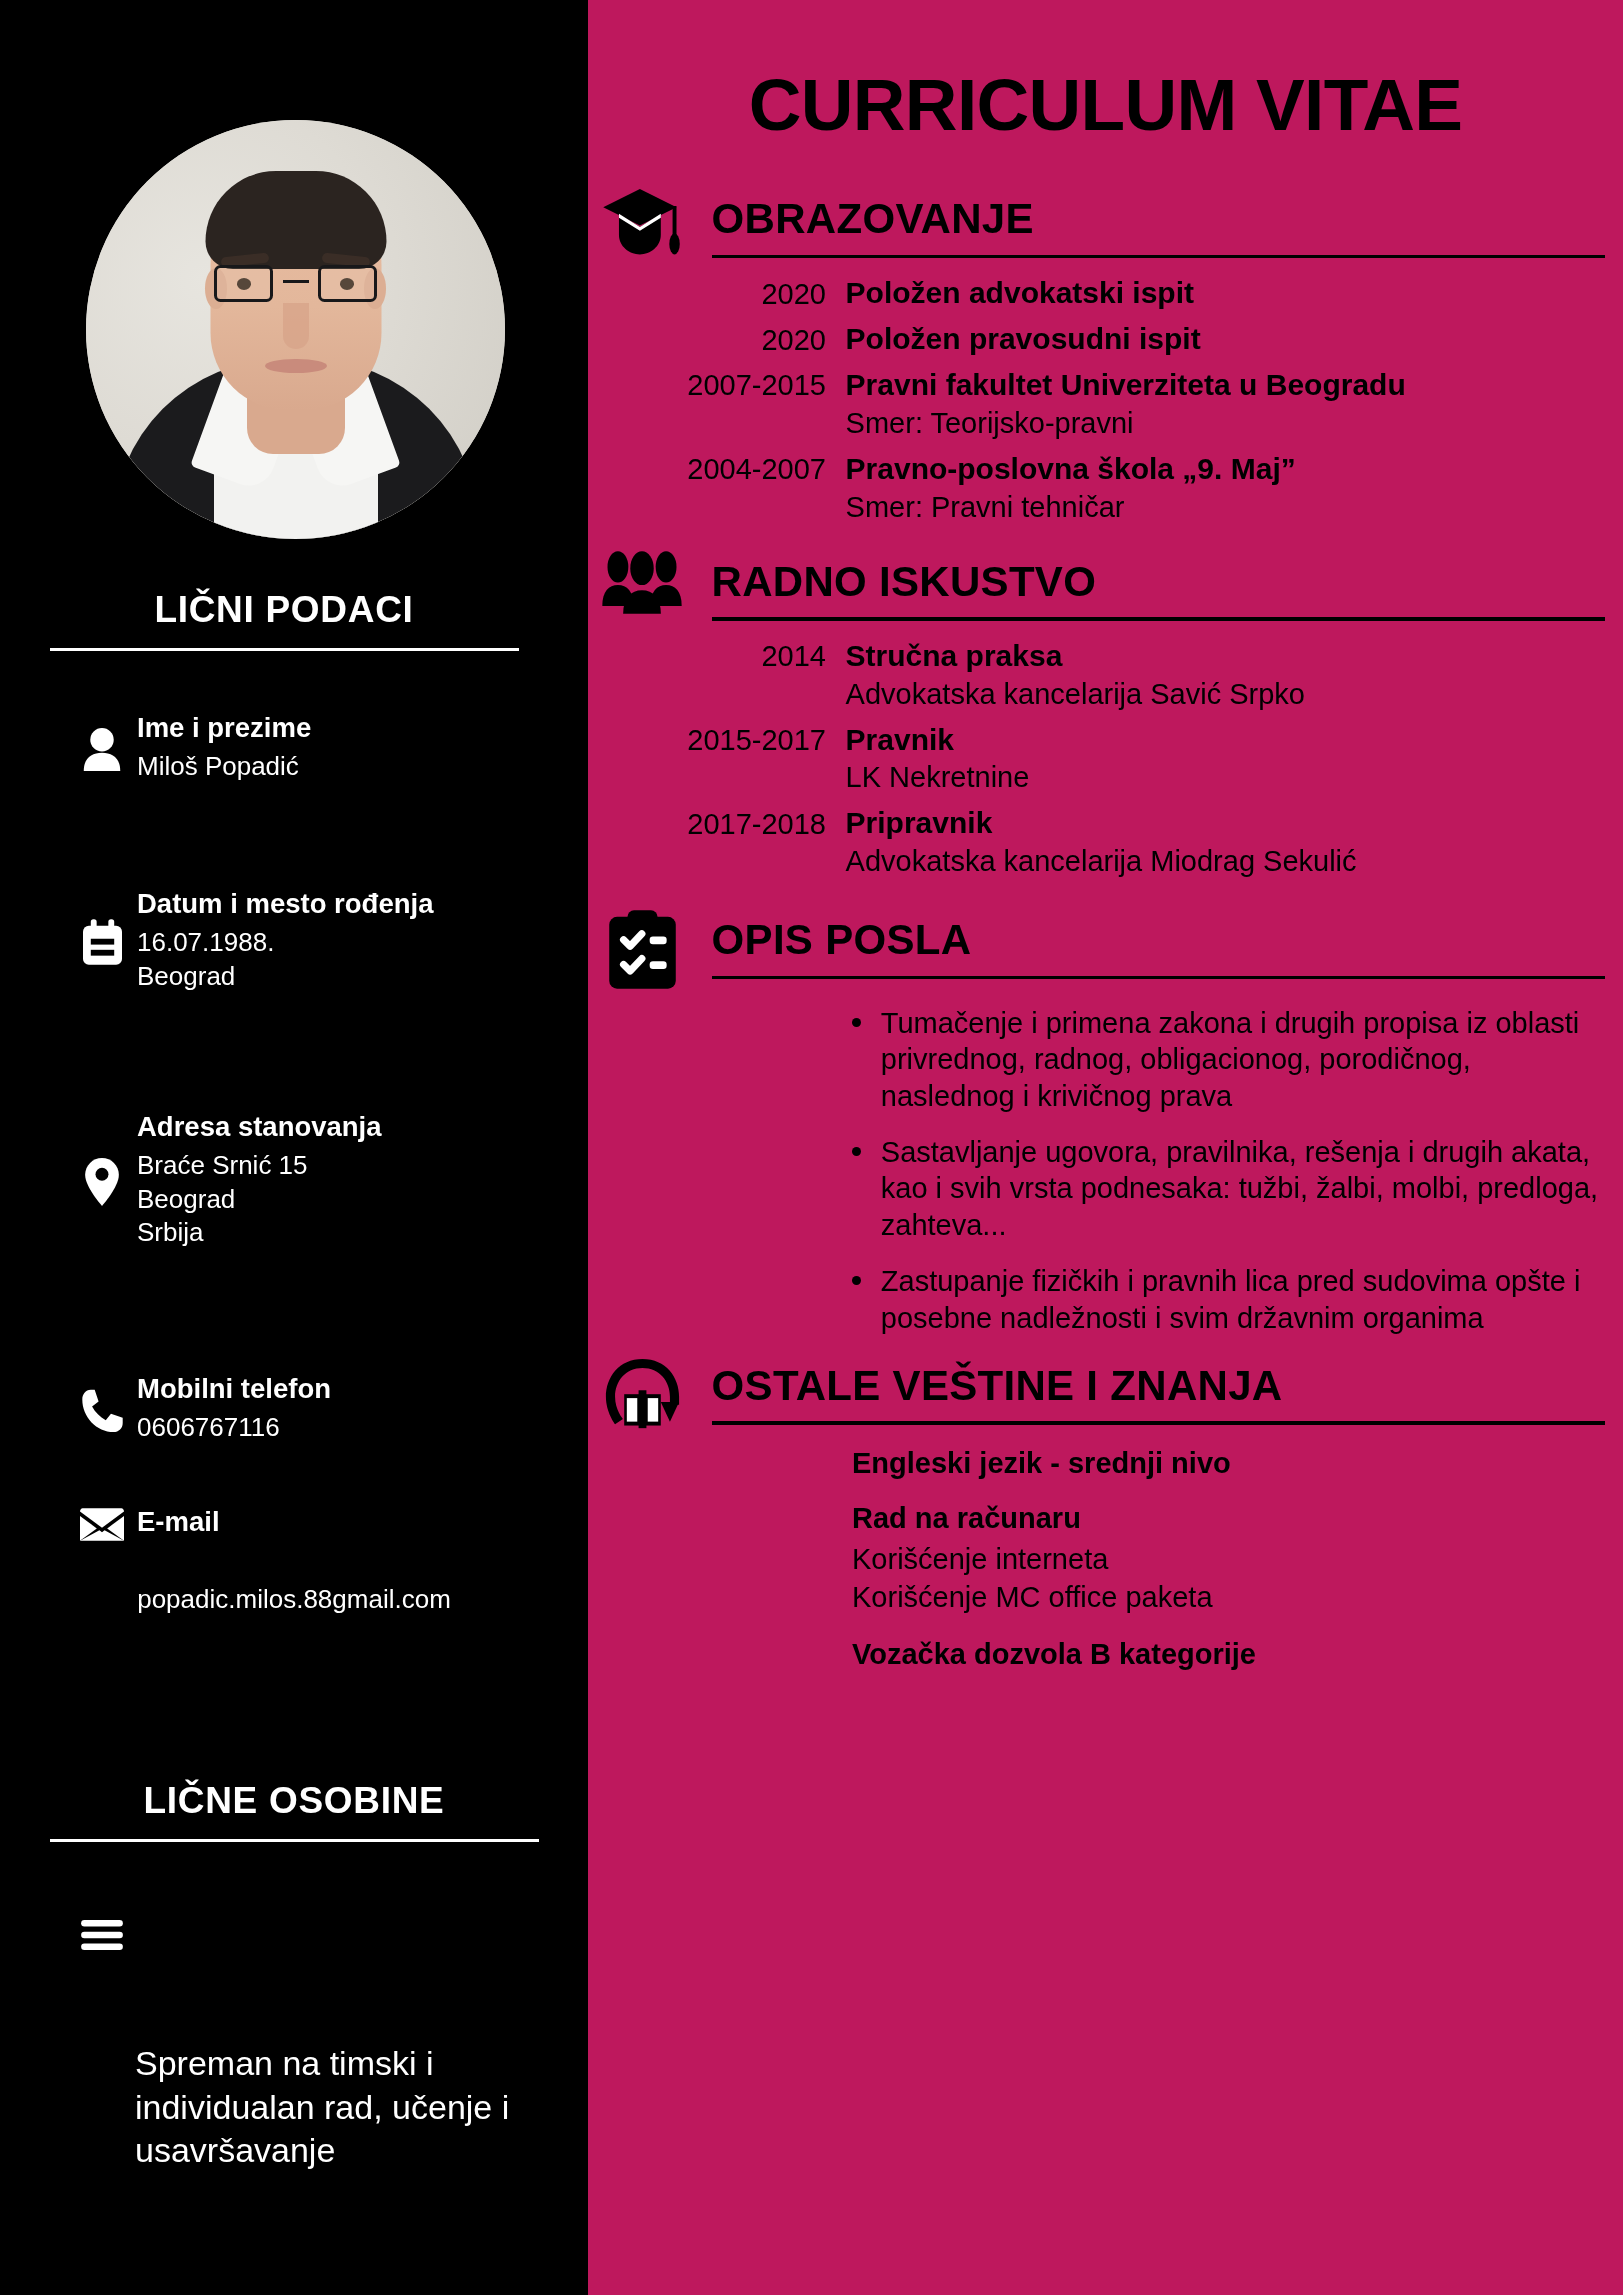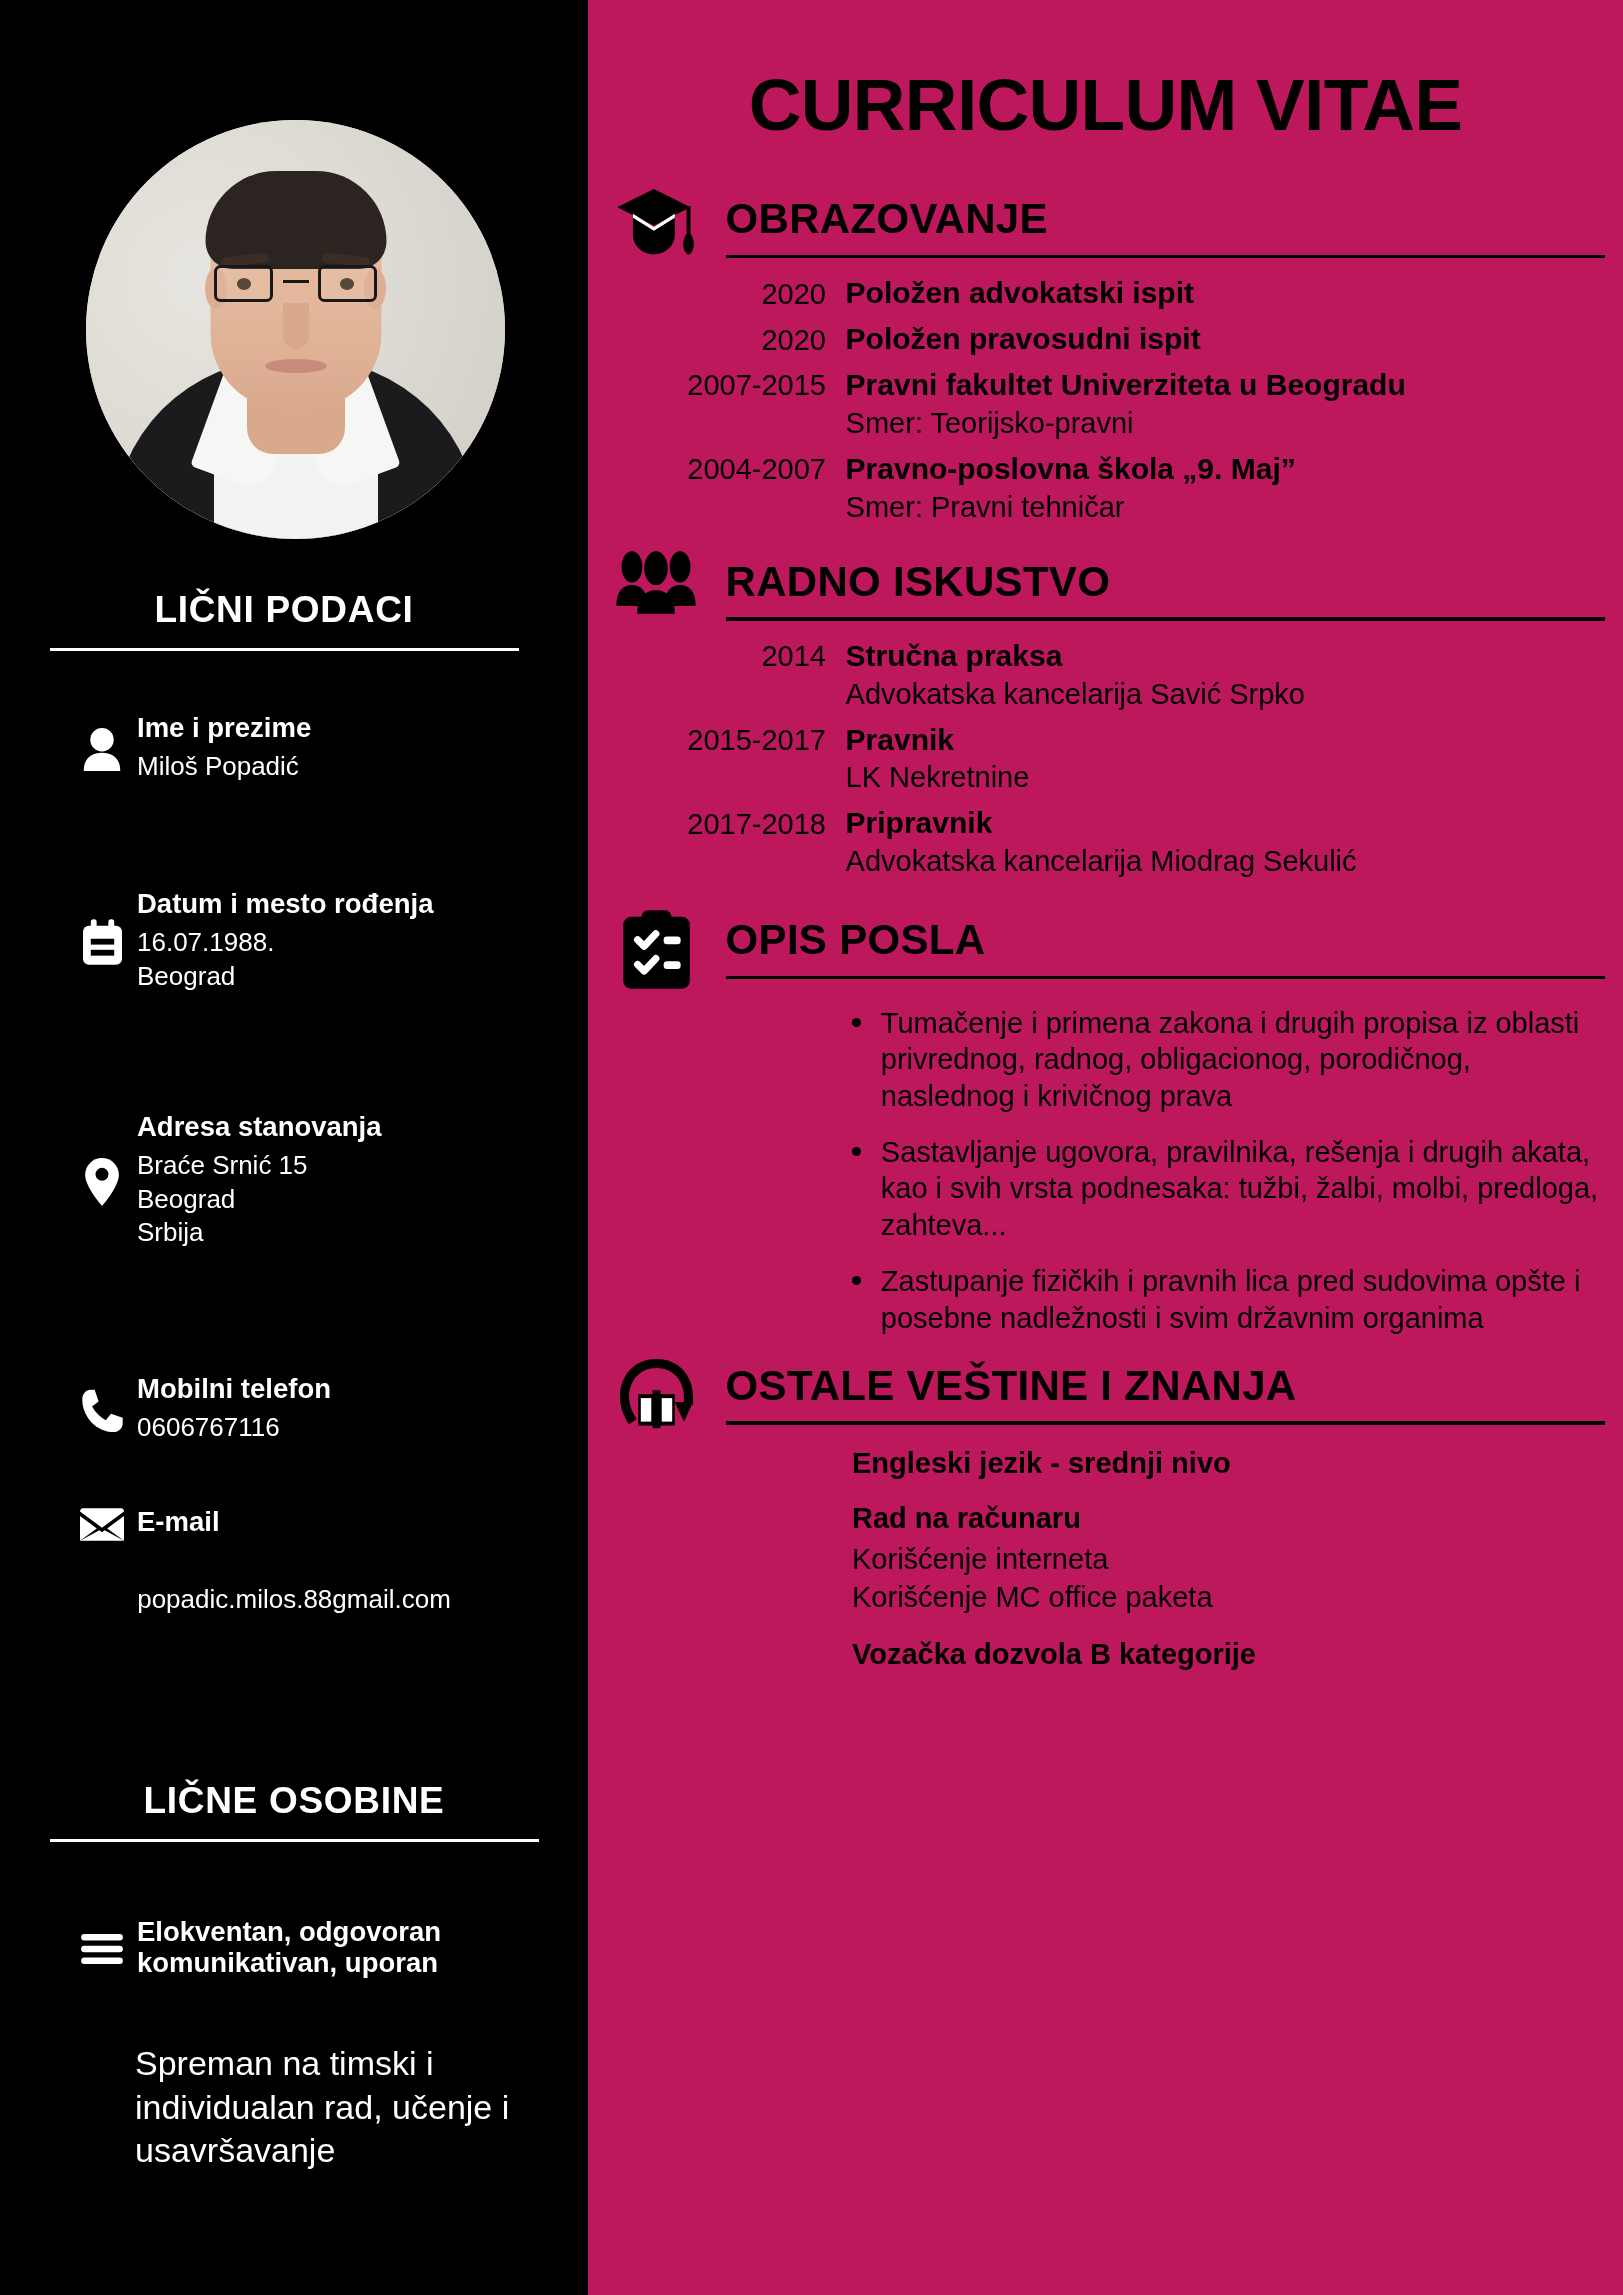--- a/index.html
+++ b/index.html
@@ -136,21 +136,21 @@
   
   .main {
     flex:1; background:#be185d; color:#000000;
     position:relative; padding:0;
   }
   .cv-title {
     font-size:73px; font-weight:800; letter-spacing:-0.7px;
     text-align:center; margin:63px 0 0 0;
   }
   .sec { margin-top:0; }
-  .sec-head { display:flex; align-items:flex-start; gap:23.6px; padding-left:22px;justify-content:flex-end; }
+  .sec-head { display:flex; align-items:flex-start; gap:23.6px; padding-left:8px;justify-content:flex-end; }
   .sec-ico { width:92px; flex:0 0 92px; display:flex; justify-content:center; }
   .sec-ico svg { display:block; fill:#000000; }
   .sec-title-wrap { flex:1; padding-top:9.2px; }
   .sec-title { font-size:42px; font-weight:700; letter-spacing:0.3px; line-height:1; }
   .sec-rule { height:3.9px; background:#000000; margin-top:14.4px; margin-right:18.3px; }
 
   .rows { margin-top:17px; padding-left:22px; }
   .row { display:flex; gap:19.6px; align-items:flex-start; margin-bottom:9.2px; }
   .row-year {
     width:216px; flex:0 0 216px; text-align:right;
@@ -286,24 +286,20 @@
     </div>
 
     <div class="side-section entry" style="position:absolute; left:0; top:1917px; width:588px;">
       <div class="entry-ico">
         <svg width="42" height="30" viewBox="0 0 64 46">
           <rect x="0" y="0" width="64" height="10" rx="5"></rect>
           <rect x="0" y="18" width="64" height="10" rx="5"></rect>
           <rect x="0" y="36" width="64" height="10" rx="5"></rect>
         </svg>
       </div>
-      <div class="entry-body">
-        <div class="entry-label" style="white-space:pre-line;">Elokventan, odgovoran
-komunikativan, uporan</div>
-      </div>
     </div>
     <div style="position:absolute; left:135px; top:2042px; width:419px;
                 font-size:34px; font-weight:300; line-height:1.28; white-space:pre-line;">Spreman na timski i
 individualan rad, učenje i
 usavršavanje</div>
 
   </aside>
 
   <main class="main">
 

